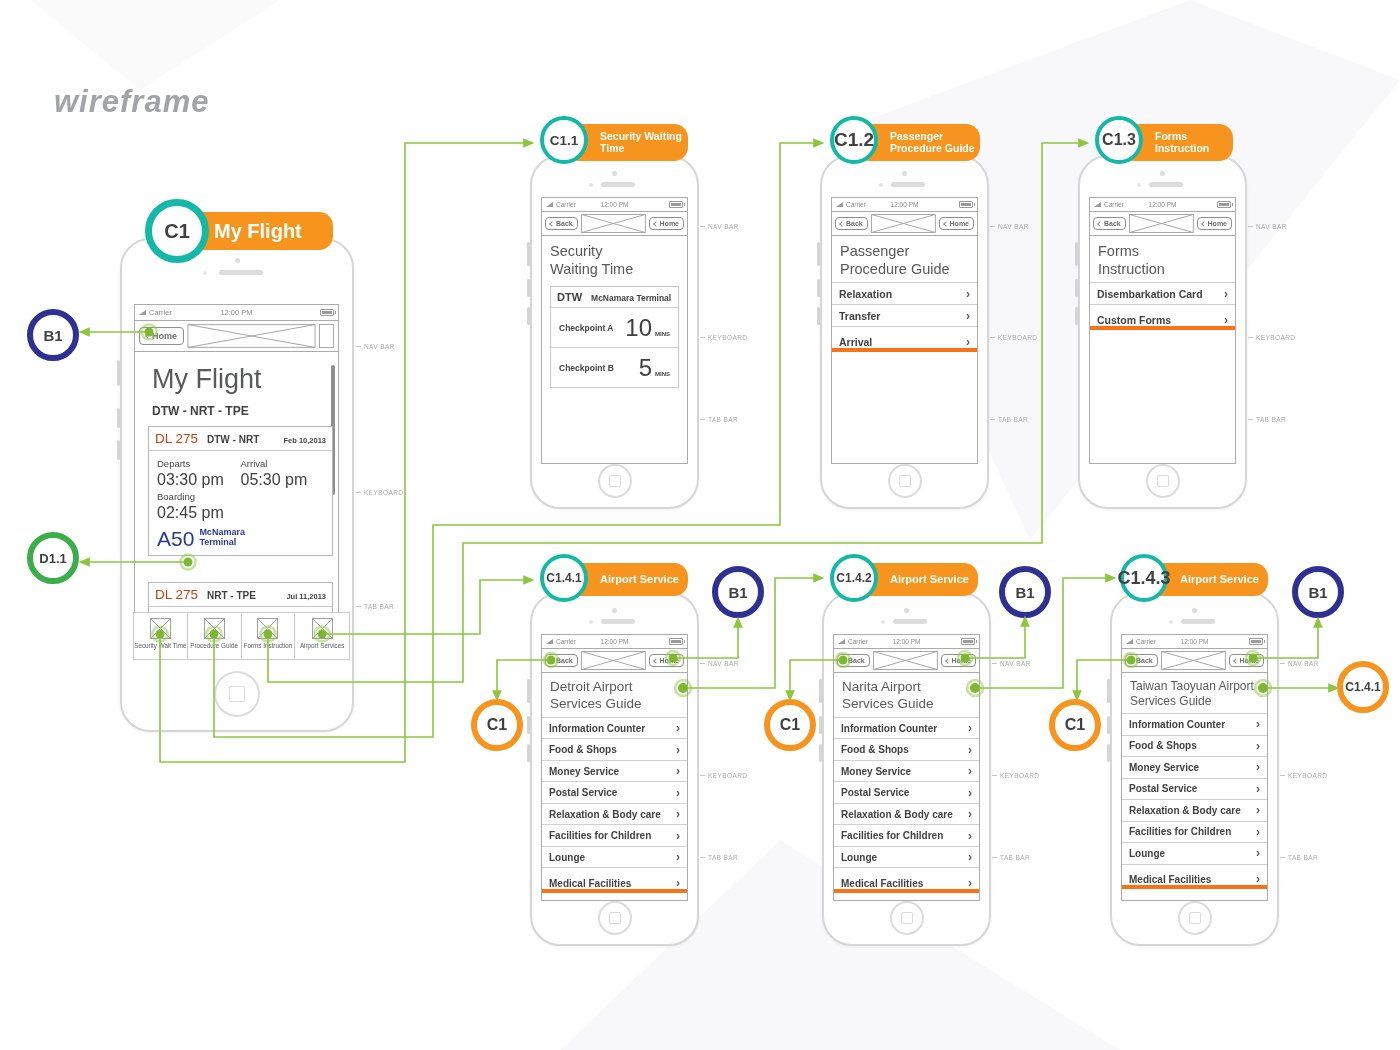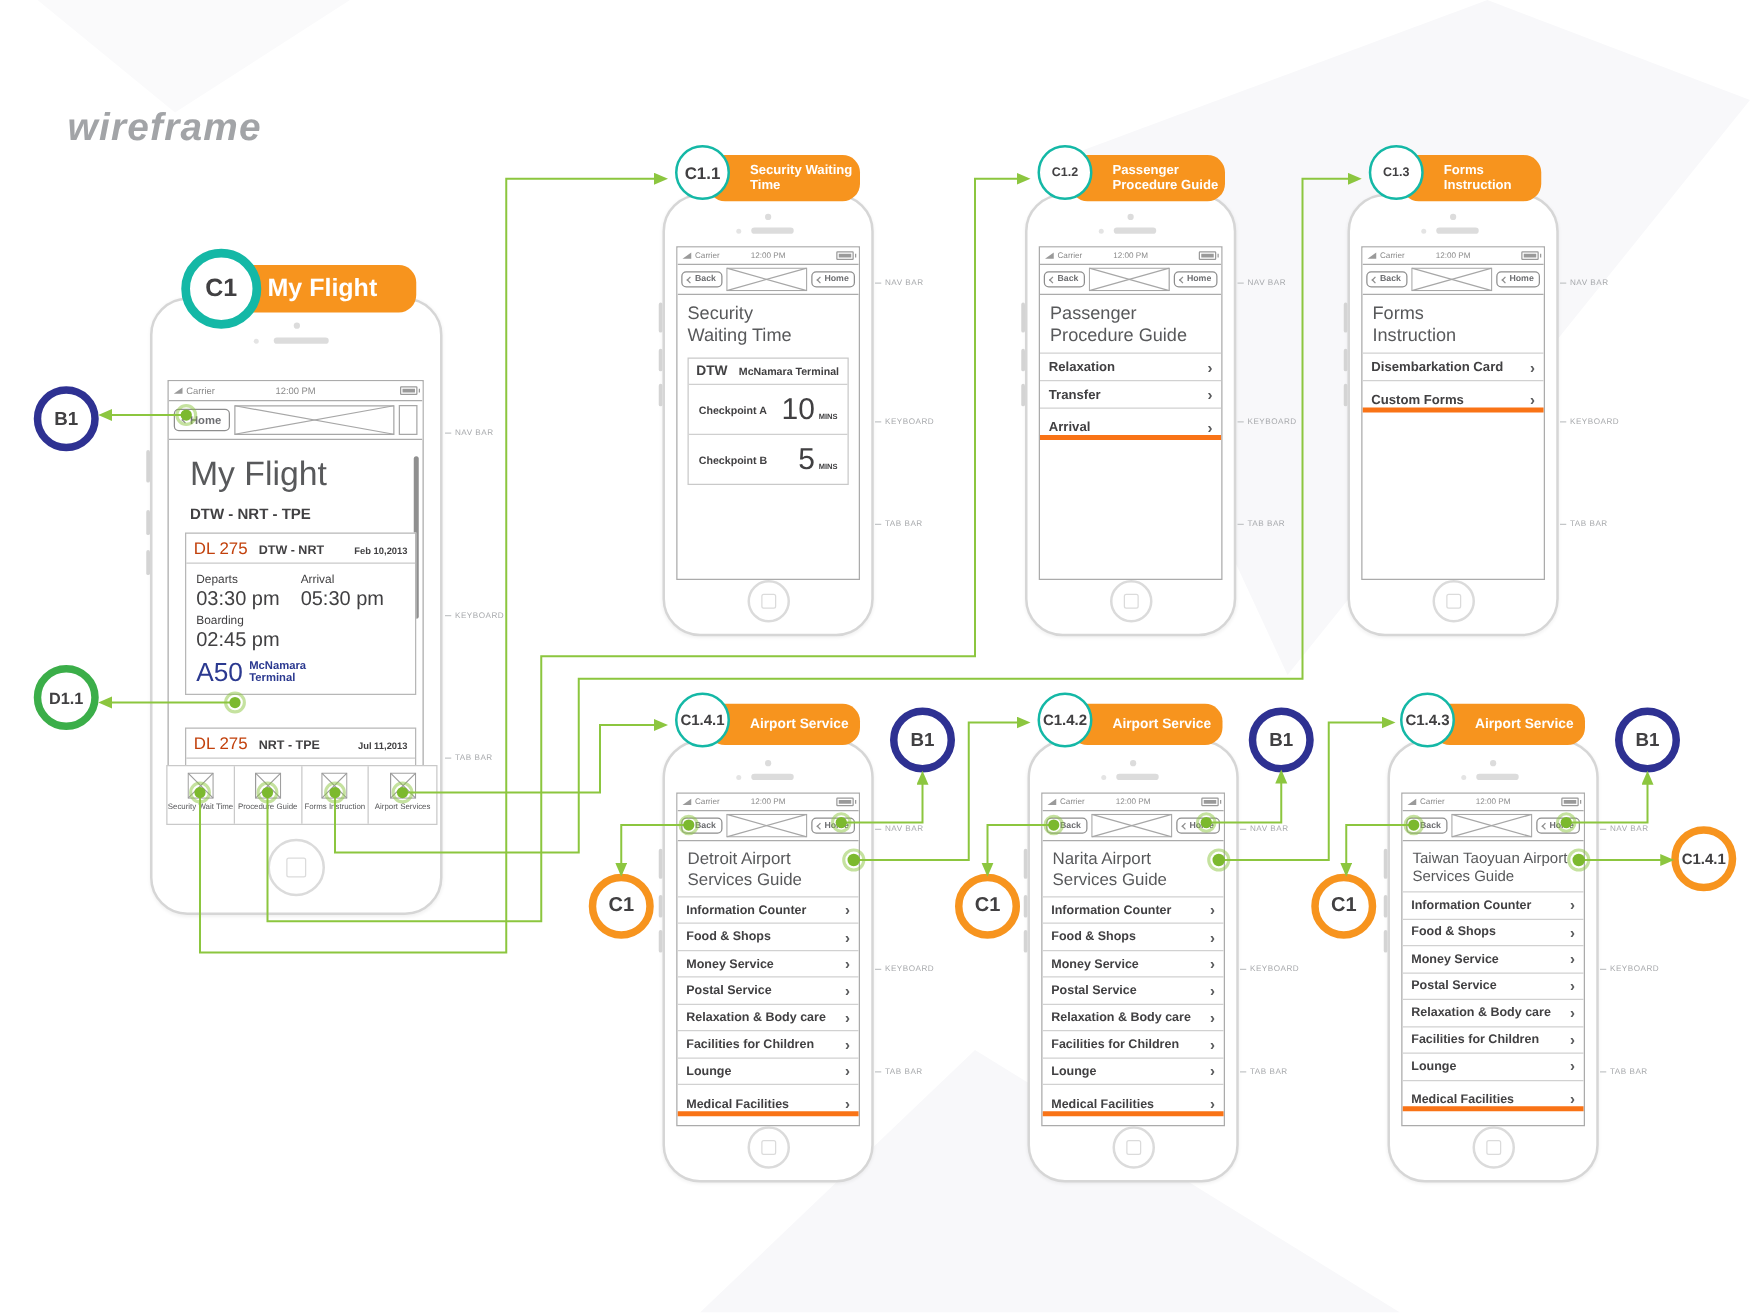--- a/index.html
+++ b/index.html
@@ -93,21 +93,21 @@
   .wterm{font-size:8.5px;font-weight:bold;margin-left:9px;}
   .wrow{display:flex;align-items:center;justify-content:space-between;height:39px;padding:0 8px;}
   .wrow + .wrow{border-top:1px solid #CFCFCF;}
   .wlab{font-size:8.5px;font-weight:bold;}
   .wnum{font-size:24px;color:#414042;}
   .wunit{font-size:6px;font-weight:bold;margin-left:3px;}
 
   
   .badge-pill{position:absolute;background:#F7941E;color:#fff;font-weight:bold;border-radius:14px;
               display:flex;align-items:center;z-index:20;box-sizing:border-box;padding-left:34px;line-height:1.12;}
-  .badge-circle{position:absolute;background:#fff;border:2px solid #14b8a6;border-radius:50%;
+  .badge-circle{position:absolute;background:#fff;border:4px solid #14b8a6;border-radius:50%;
                 display:flex;align-items:center;justify-content:center;font-weight:bold;color:#414042;z-index:21;}
   .ref{position:absolute;width:40px;height:40px;background:#fff;border:6px solid #2E3192;border-radius:50%;
        display:flex;align-items:center;justify-content:center;font-weight:bold;color:#414042;z-index:20;font-size:15px;}
 
   .ann{position:absolute;font-size:6.5px;color:#A7A9AC;letter-spacing:.4px;display:flex;align-items:center;z-index:8;}
   .tick{width:5px;height:1px;background:#C4C6C8;margin-right:3px;}
 
   #overlay{position:absolute;inset:0;z-index:30;pointer-events:none;}
 </style>
 </head>
@@ -580,49 +580,49 @@
 <div class="badge-pill" style="left:566px;top:124px;width:122px;height:37px;font-size:10.5px">
     <span>Security Waiting Time</span>
   </div>
 <div class="badge-circle" style="left:540px;top:116px;width:40px;height:40px;font-size:13.5px">
     <span>C1.1</span>
   </div>
 
 <div class="badge-pill" style="left:856px;top:124px;width:124px;height:37px;font-size:10.5px">
     <span>Passenger Procedure Guide</span>
   </div>
-<div class="badge-circle" style="left:830px;top:116px;width:40px;height:40px;font-size:10px">
+<div class="badge-circle" style="left:830px;top:116px;width:40px;height:40px;font-size:19px">
     <span>C1.2</span>
   </div>
 
 <div class="badge-pill" style="left:1121px;top:124px;width:112px;height:37px;font-size:10.5px">
     <span>Forms Instruction</span>
   </div>
-<div class="badge-circle" style="left:1095px;top:116px;width:40px;height:40px;font-size:10px">
+<div class="badge-circle" style="left:1095px;top:116px;width:40px;height:40px;font-size:16px">
     <span>C1.3</span>
   </div>
 
 <div class="badge-pill" style="left:566px;top:563px;width:122px;height:33px;font-size:11px">
     <span>Airport Service</span>
   </div>
 <div class="badge-circle" style="left:540px;top:554px;width:40px;height:40px;font-size:12px">
     <span>C1.4.1</span>
   </div>
 
 <div class="badge-pill" style="left:856px;top:563px;width:122px;height:33px;font-size:11px">
     <span>Airport Service</span>
   </div>
 <div class="badge-circle" style="left:830px;top:554px;width:40px;height:40px;font-size:12px">
     <span>C1.4.2</span>
   </div>
 
 <div class="badge-pill" style="left:1146px;top:563px;width:122px;height:33px;font-size:11px">
     <span>Airport Service</span>
   </div>
-<div class="badge-circle" style="left:1120px;top:554px;width:40px;height:40px;font-size:12px">
+<div class="badge-circle" style="left:1120px;top:554px;width:40px;height:40px;font-size:18px">
     <span>C1.4.3</span>
   </div>
 
 <div class="ref" style="left:27px;top:309px">
     <span>B1</span>
   </div>
 <div class="ref" style="left:27px;top:532px;border-color:#3BAE49;font-size:13px">
     <span>D1.1</span>
   </div>
 <div class="ref" style="left:471px;top:699px;border-color:#F7941E;font-size:16px">

